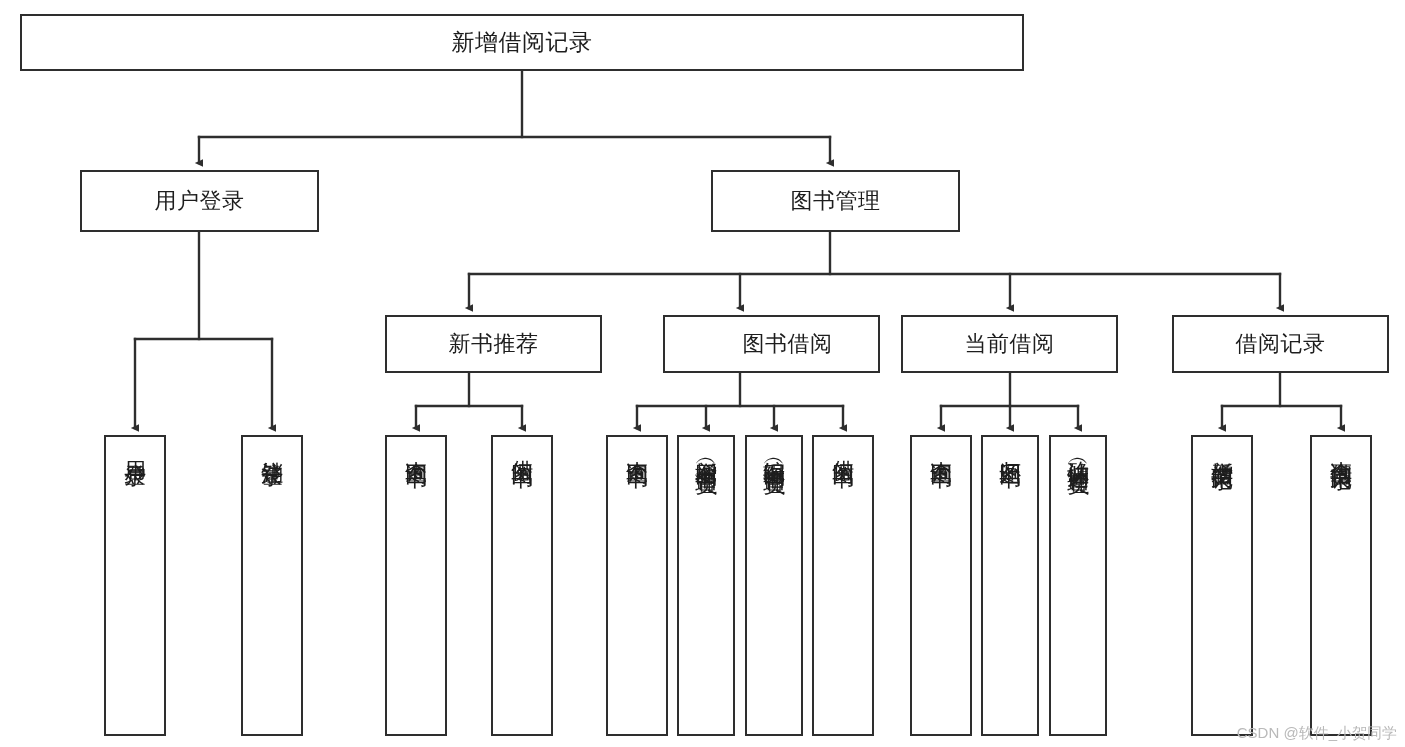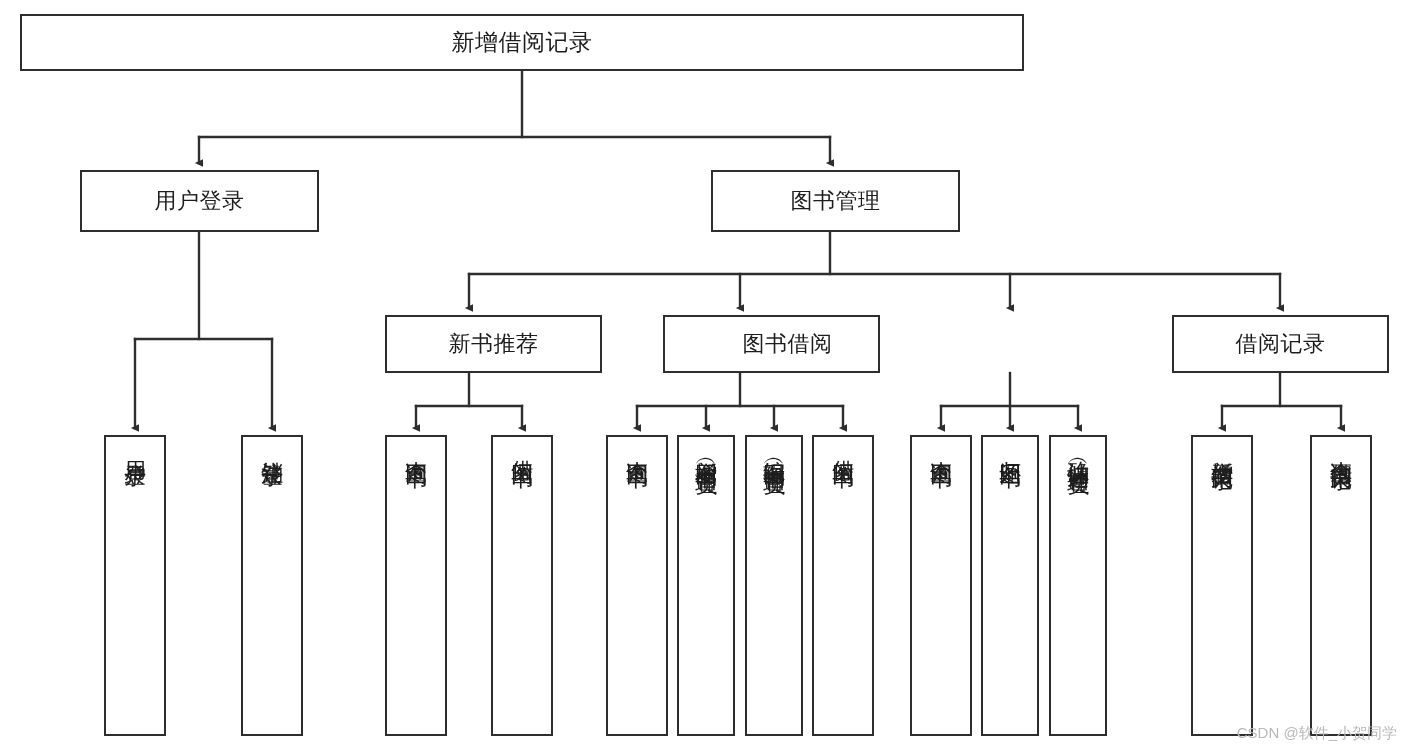--- a/index.html
+++ b/index.html
@@ -142,20 +142,23 @@
   <div class="node h" style="left:711px; top:170px; width:249px; height:62px;">
     <span class="lbl">图书管理</span>
   </div>
 
   <div class="node h" style="left:361px; top:315px; width:217px; height:58px;margin-left:24px;">
     <span class="lbl">新书推荐</span>
   </div>
   <div class="node h" style="left:663px; top:315px; width:217px; height:58px;padding-left:32px;">
     <span class="lbl">图书借阅</span>
   </div>
+  <div class="node h" style="left:901px; top:315px; width:217px; height:58px;">
+    <span class="lbl">当前借阅</span>
+  </div>
   <div class="node h" style="left:1172px; top:315px; width:217px; height:58px;justify-content:center;">
     <span class="lbl">借阅记录</span>
   </div>
 
   <div class="node v" style="left:104px; top:435px; width:62px; height:301px;">
     <span class="lbl">用户登录</span>
   </div>
   <div class="node v" style="left:241px; top:435px; width:62px; height:301px;">
     <span class="lbl">注销登录</span>
   </div>

